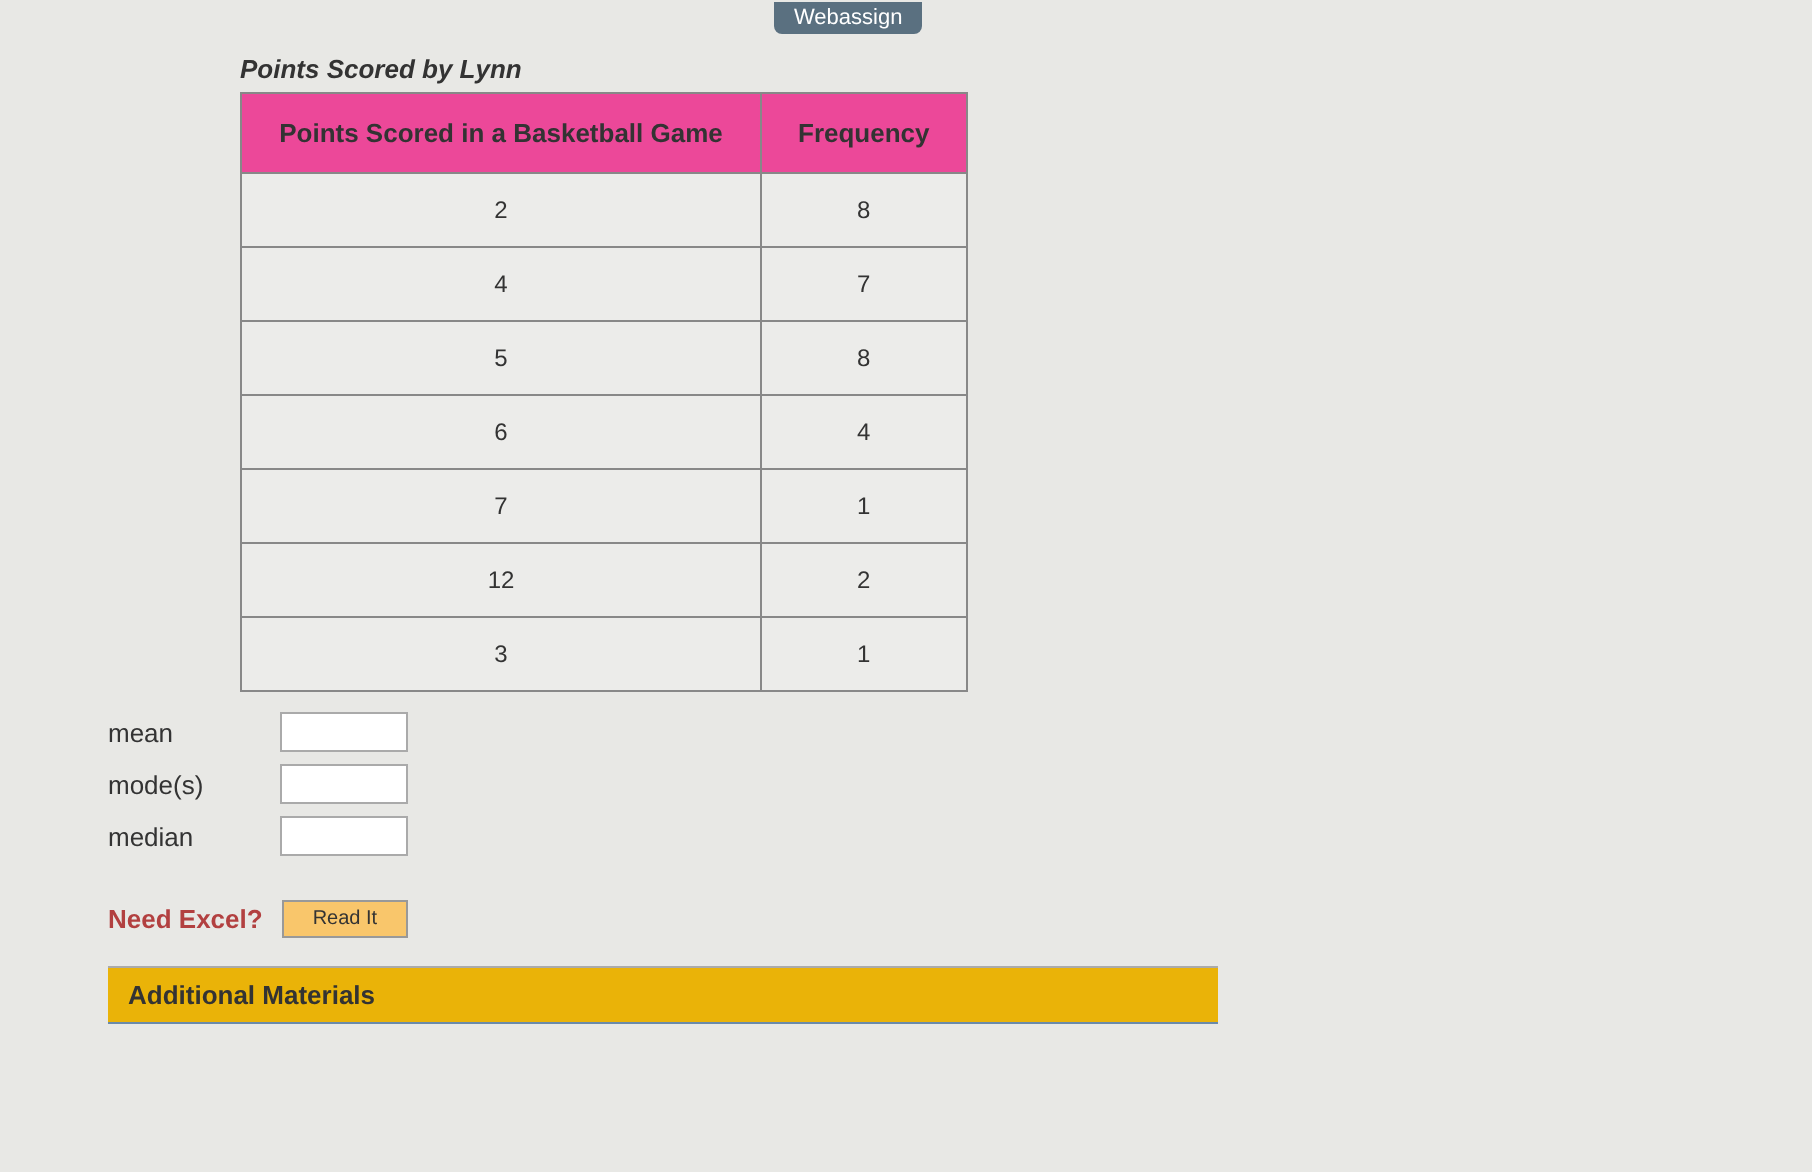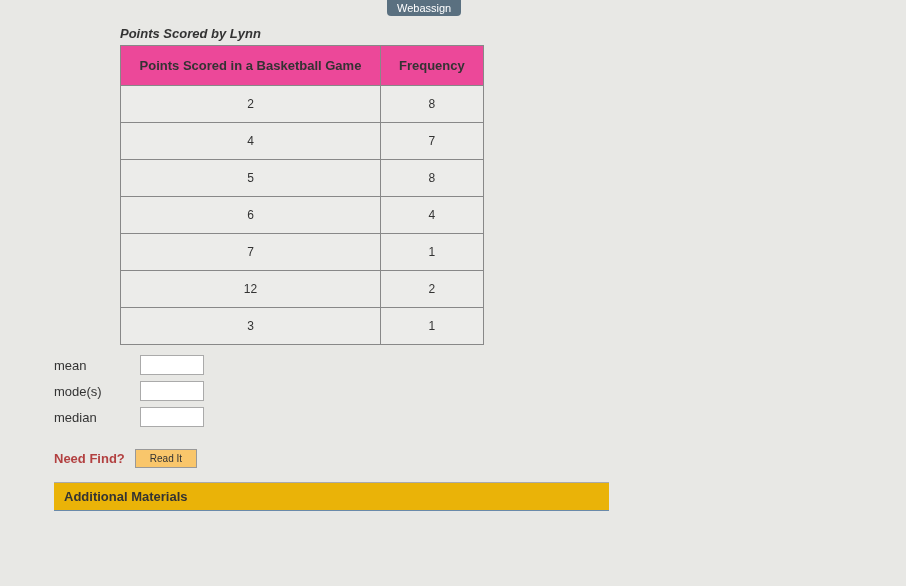--- a/index.html
+++ b/index.html
@@ -196,21 +196,21 @@
       <label>mode(s)</label>
       <input class="answer-input" value="" style="">
     </div>
     <div class="answer-row">
       <label>median</label>
       <input class="answer-input" value="" style="">
     </div>
   </div>
 
   <div class="need-help">
-    <span class="need-help-label">Need Find?</span>
+    <span class="need-help-label">Need Excel?</span>
     <button class="read-it-btn">Read It</button>
   </div>
 
   <div class="additional-materials">
     <div class="additional-header">Additional Materials</div>
   </div>
 </div>
 
 
 

